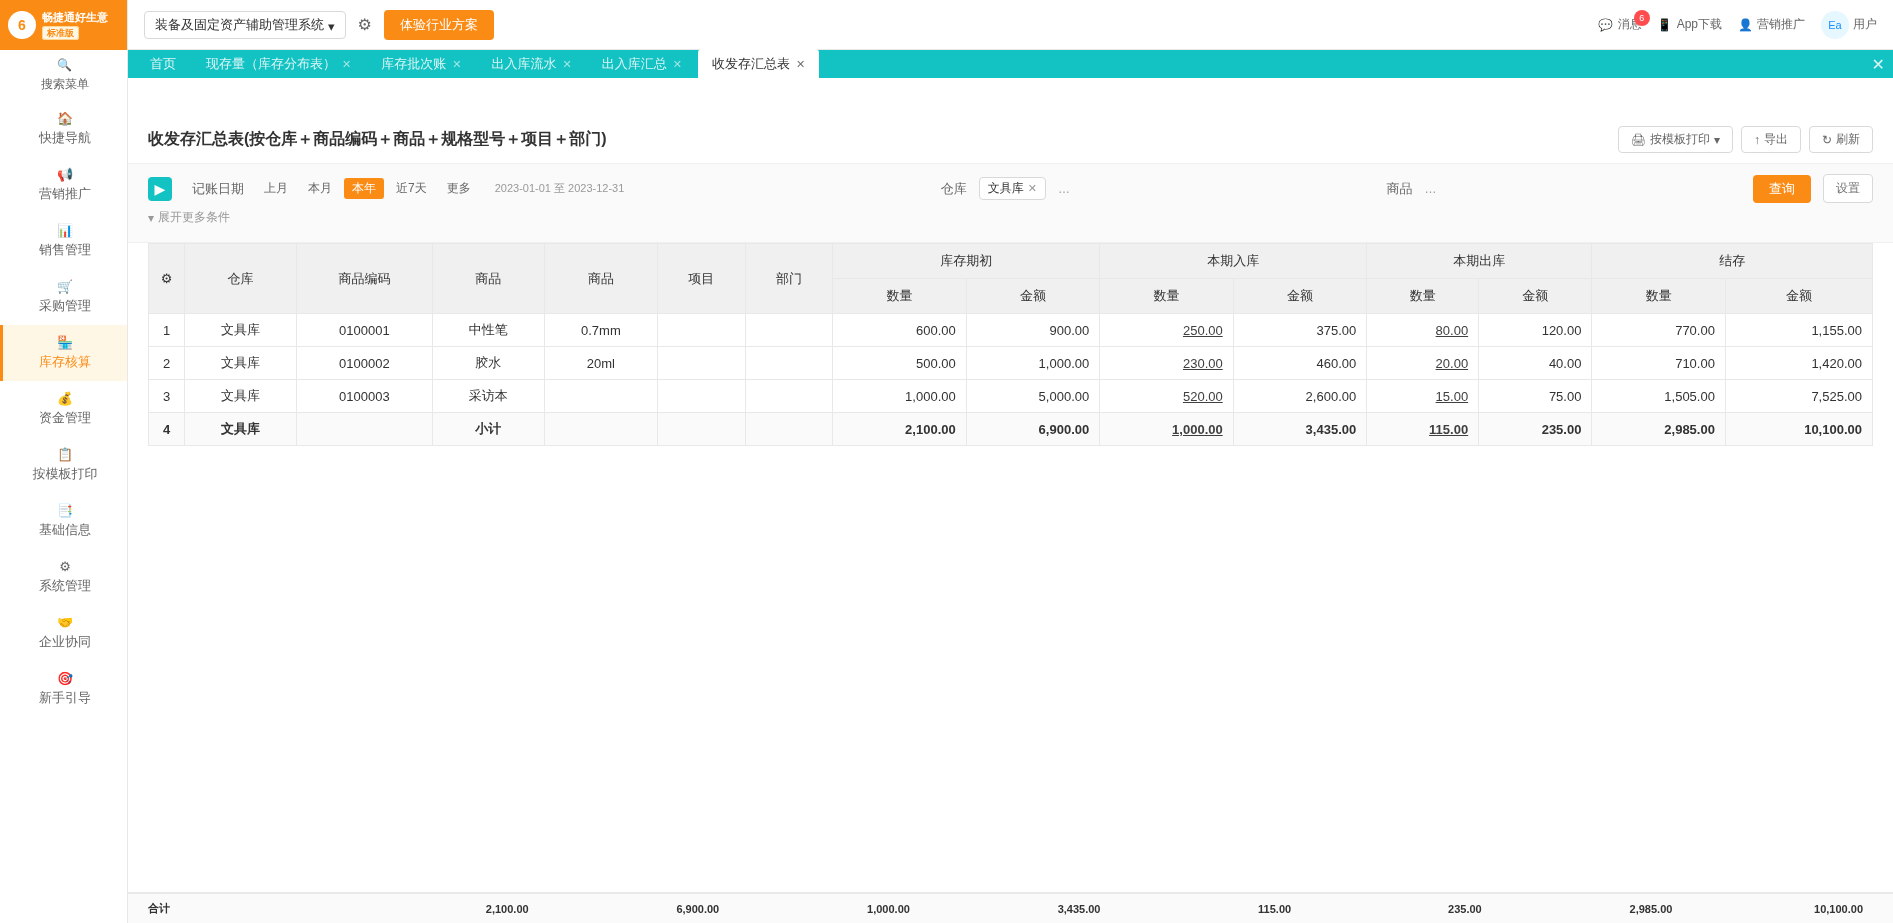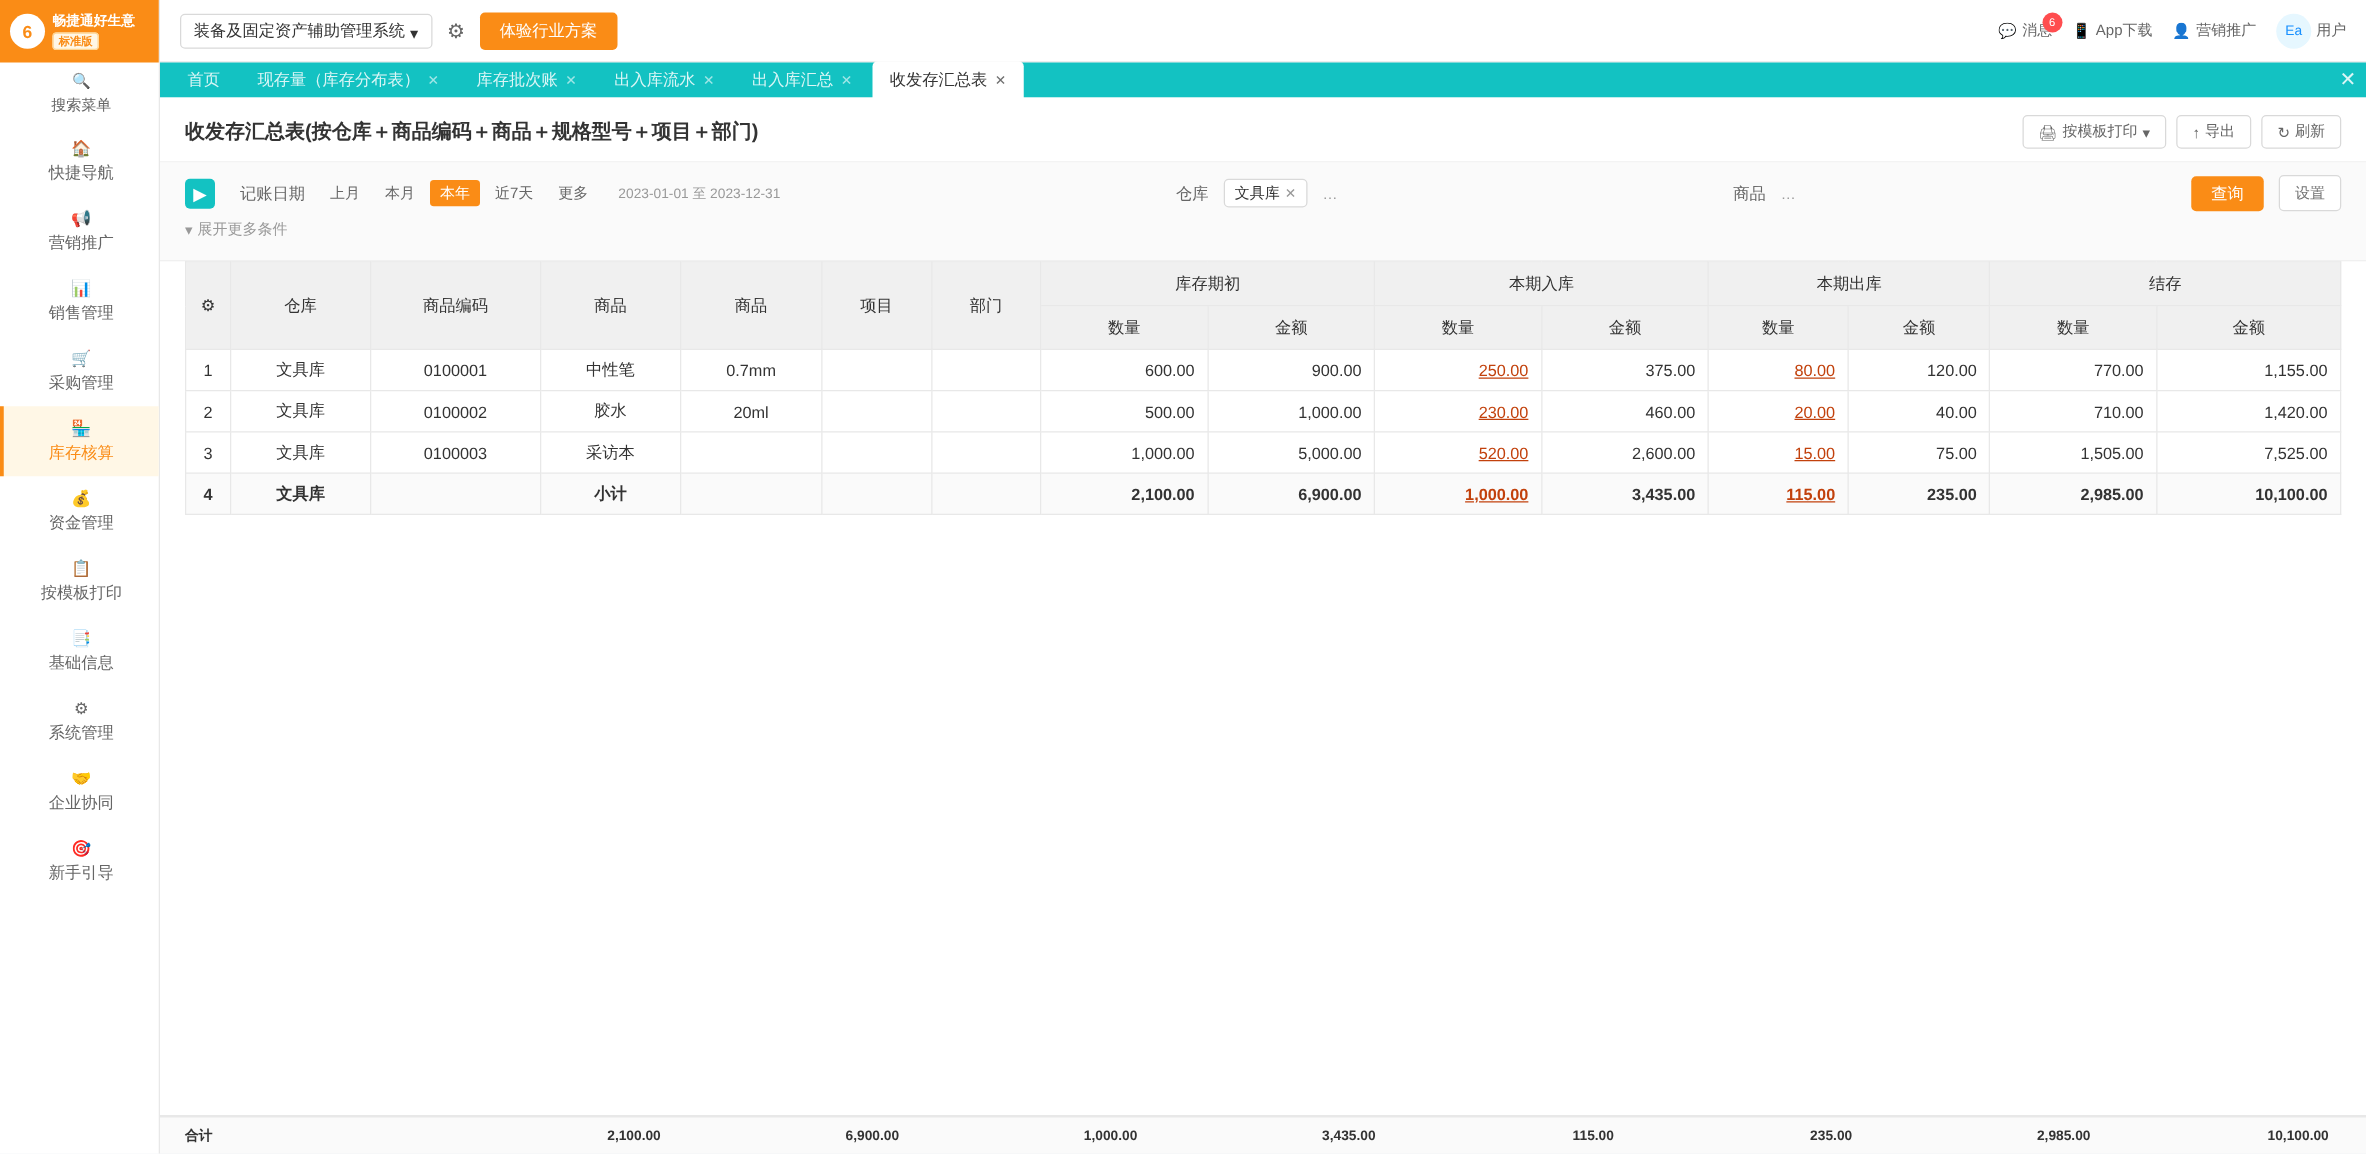--- a/index.html
+++ b/index.html
@@ -33,21 +33,21 @@
     .tabs-close-all { margin-left: auto; color: rgba(255,255,255,0.85); cursor: pointer; font-size: 16px; }
 
     
     .content { flex: 1; background: #fff; overflow-y: auto; padding: 0; }
     .page-header { padding: 14px 20px 10px; border-bottom: 1px solid #f0f0f0; }
     .page-title { font-size: 16px; font-weight: bold; color: #333; }
     .page-actions { display: flex; align-items: center; gap: 8px; margin-left: auto; }
     .btn-print { border: 1px solid #d9d9d9; background: #fff; border-radius: 4px; padding: 4px 12px; cursor: pointer; font-size: 12px; color: #666; display: flex; align-items: center; gap: 4px; }
     .btn-export { border: 1px solid #d9d9d9; background: #fff; border-radius: 4px; padding: 4px 12px; cursor: pointer; font-size: 12px; color: #666; display: flex; align-items: center; gap: 4px; }
     .btn-refresh { border: 1px solid #d9d9d9; background: #fff; border-radius: 4px; padding: 4px 12px; cursor: pointer; font-size: 12px; color: #666; display: flex; align-items: center; gap: 4px; }
-    .page-header-row { display: flex; align-items: center; }
+    .page-header-row { display: flex; align-items: center; margin-top: 34px; }
 
     
     .filter-bar { padding: 10px 20px; background: #fafafa; border-bottom: 1px solid #f0f0f0; }
     .filter-row { display: flex; align-items: center; gap: 12px; flex-wrap: wrap; }
     .filter-label { color: #666; font-size: 13px; white-space: nowrap; }
     .filter-date-btns { display: flex; gap: 4px; align-items: center; }
     .filter-date-btn { padding: 2px 8px; border-radius: 3px; cursor: pointer; font-size: 12px; color: #666; border: none; background: none; }
     .filter-date-btn.active { background: #fa8c16; color: #fff; border-radius: 3px; }
     .filter-date-range { font-size: 11px; color: #999; margin-left: 4px; }
     .filter-tag { display: flex; align-items: center; background: #fff; border: 1px solid #d9d9d9; border-radius: 4px; padding: 2px 8px; gap: 4px; font-size: 12px; }
@@ -62,21 +62,21 @@
     .filter-arrow { width: 24px; height: 24px; background: #13c2c2; border-radius: 4px; display: flex; align-items: center; justify-content: center; cursor: pointer; color: #fff; font-size: 14px; margin-right: 8px; }
 
     
     .table-wrap { padding: 0 20px; }
     table { width: 100%; border-collapse: collapse; font-size: 13px; }
     thead tr { background: #f0f0f0; }
     th { padding: 8px 10px; text-align: center; color: #333; font-weight: normal; border: 1px solid #e8e8e8; white-space: nowrap; }
     td { padding: 7px 10px; text-align: center; border: 1px solid #e8e8e8; color: #333; }
     .row-subtotal td { background: #fafafa; font-weight: bold; }
     .th-setting { width: 36px; }
-    .num-link { color: #c2410c; text-decoration: underline; cursor: pointer; }
+    .num-link { color: #404040; text-decoration: underline; cursor: pointer; }
     .col-num { text-align: right; }
 
     
     .table-footer { background: #fafafa; border-top: 2px solid #e8e8e8; padding: 7px 20px; display: flex; align-items: center; font-size: 11px; }
     .footer-label { color: #333; font-weight: bold; min-width: 200px; }
     .footer-values { display: flex; gap: 0; flex: 1; }
     .footer-cell { text-align: right; padding: 0 10px; flex: 1; font-weight: bold; color: #333; }
   </style>
 </head>
 <body>

